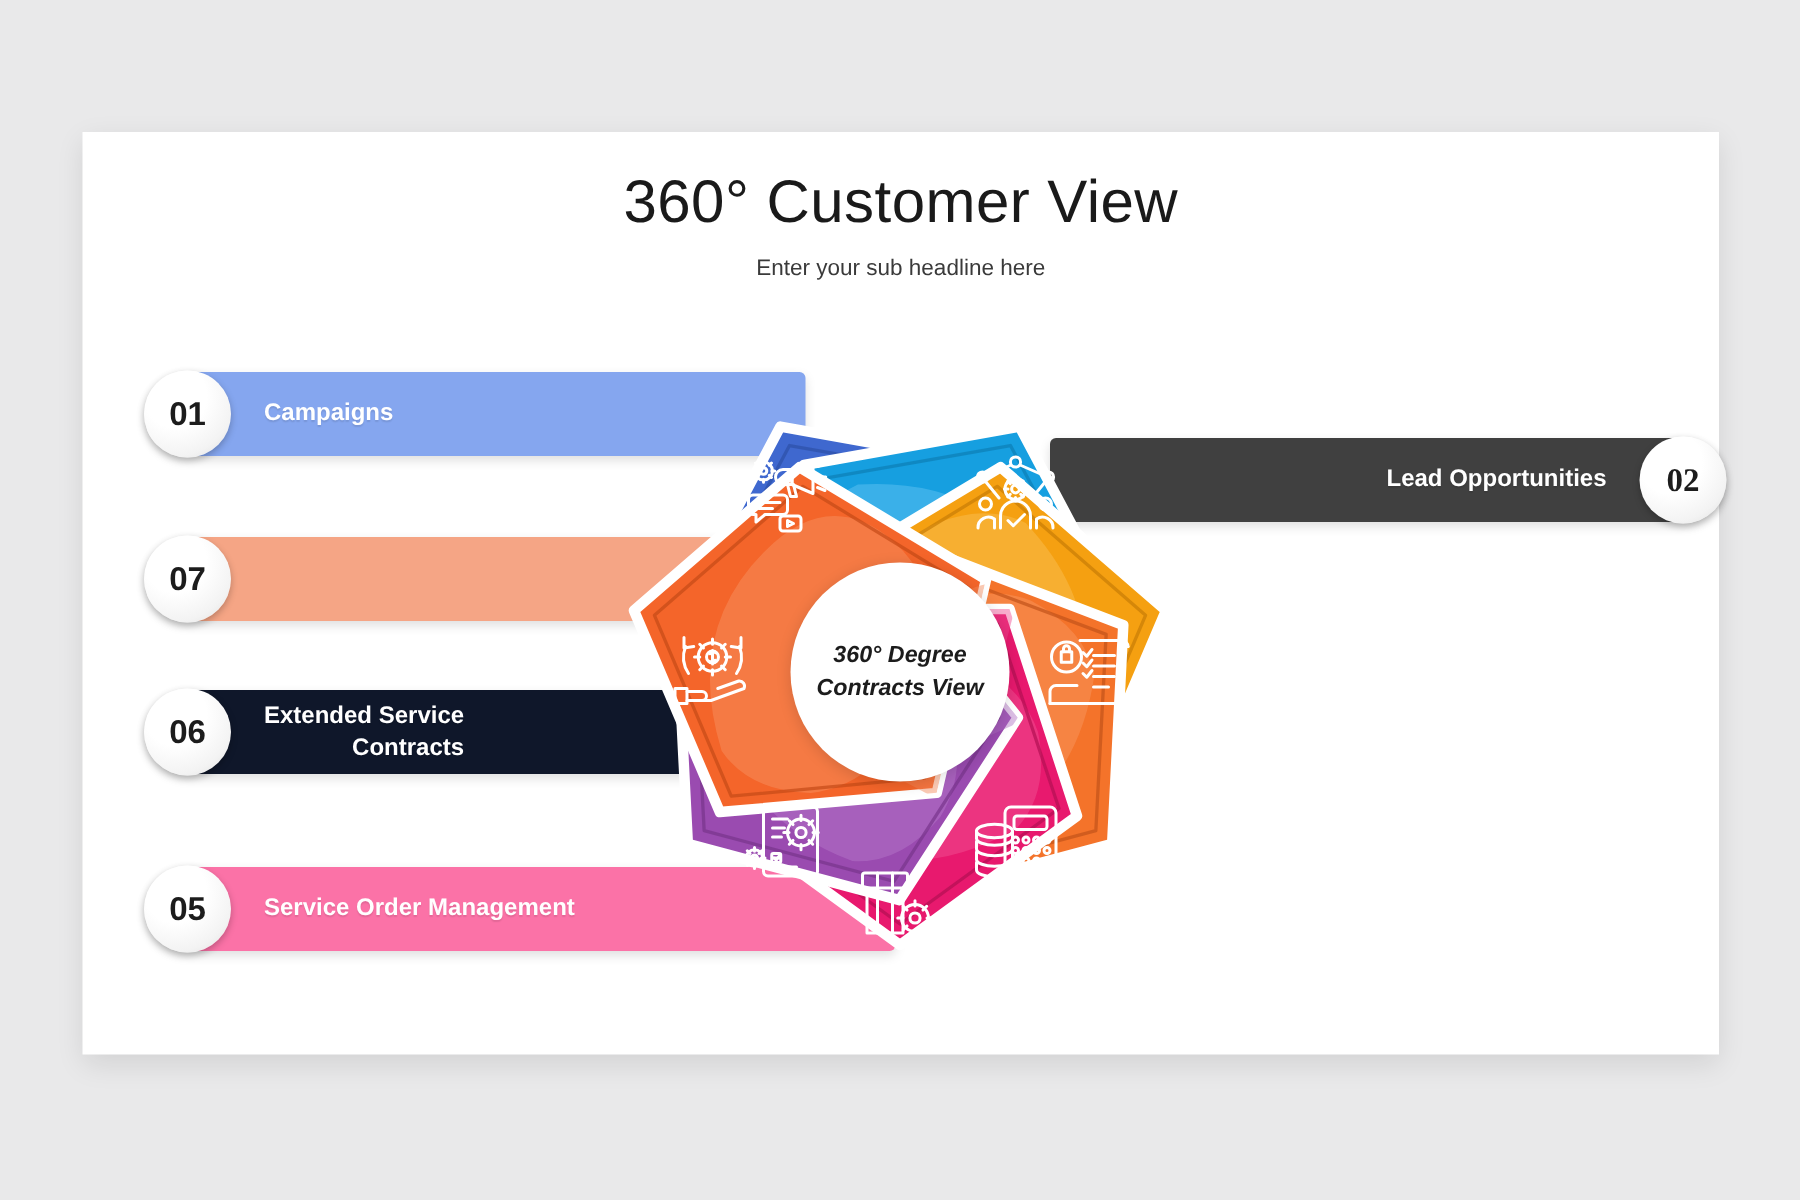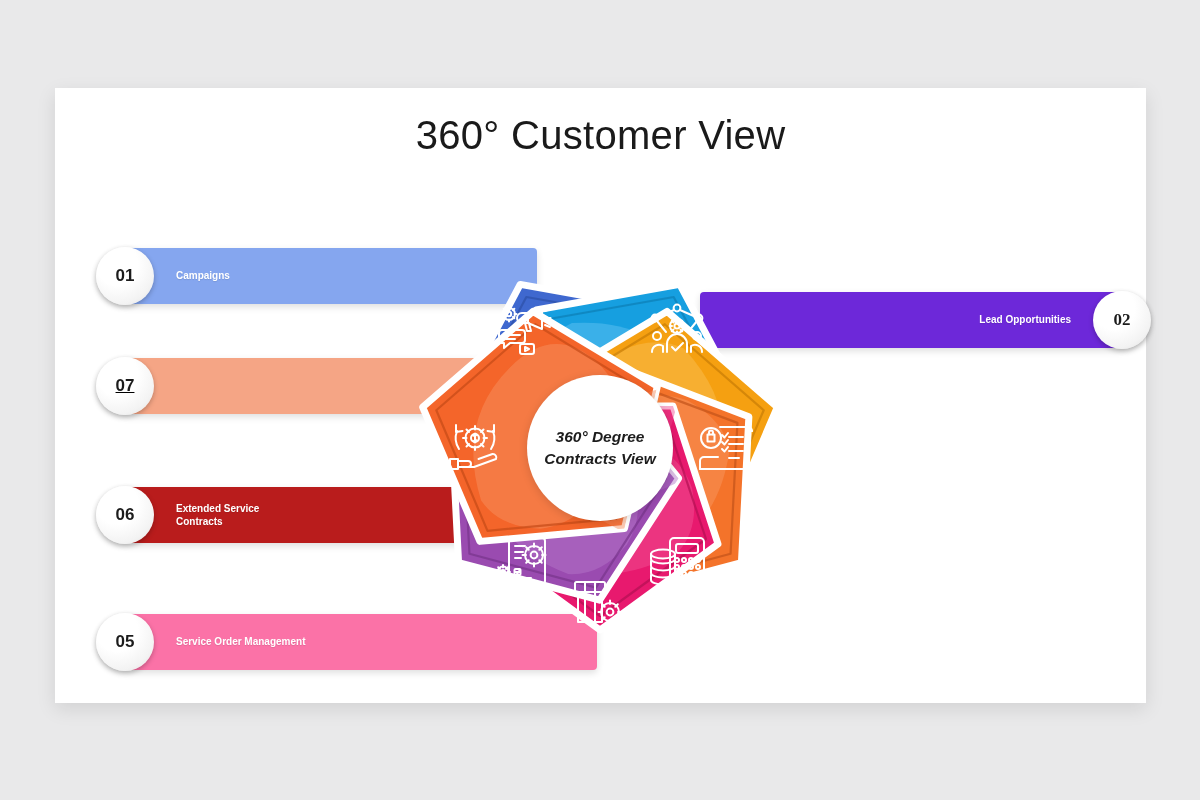--- a/index.html
+++ b/index.html
@@ -34,27 +34,27 @@
     box-shadow:0 3px 7px rgba(0,0,0,.13);
   }
   .bar.left{border-radius:28px 4px 4px 28px;justify-content:flex-start;}
   .bar.right{border-radius:4px 28px 28px 4px;justify-content:flex-end;}
 
   .badge{
     width:58px;height:58px;border-radius:50%;flex:0 0 58px;
     background:radial-gradient(circle at 36% 30%, #ffffff 38%, #f3f3f3 72%, #dcdcdc 100%);
     box-shadow:0 2px 5px rgba(0,0,0,.25);
     display:flex;align-items:center;justify-content:center;
-    font-size:17px;font-weight:bold;color:#1c1c1c;
+    font-size:22px;font-weight:bold;color:#1c1c1c;
     position:relative;z-index:4;
   }
   .bar.left .badge{margin-left:-1px;}
   .bar.right .badge{margin-right:-1px;font-family:Liberation Serif, serif;}
   .bar-label{
-    font-size:10px;font-weight:bold;color:#ffffff;line-height:1.32;
+    font-size:16px;font-weight:bold;color:#ffffff;line-height:1.32;
     text-shadow:0 1px 1px rgba(0,0,0,.10);
   }
   .bar.left .bar-label{margin-left:22px;}
   .bar.right .bar-label{margin-right:22px;text-align:right;}
 
   
   #wheel{position:absolute;left:325px;top:130px;width:440px;height:460px;}
   #wheel svg{display:block;width:440px;height:460px;overflow:visible;}
 
   .hub{
@@ -67,41 +67,42 @@
   }
   .hub-line{font-size:15.5px;font-weight:bold;color:#1c1c1c;line-height:1.42;}
 </style>
 </head>
 <body>
 
 <div id="stage">
   <div class="card">
 
     <div class="title">360° Customer View</div>
+    <div class="subtitle">Enter your sub headline here</div>
 
     <div class="bar left" style="left:42px;top:160px;width:440px;background:#85a6ef;">
       <div class="badge">01</div>
       <div class="bar-label">Campaigns</div>
     </div>
 
-    <div class="bar left" style="left:42px;top:270px;width:390px;background:#f5a585;text-decoration:underline;">
+    <div class="bar left" style="left:42px;top:270px;width:390px;background:#f5a585;">
       <div class="badge">07</div>
     </div>
 
-    <div class="bar left" style="left:42px;top:399px;width:390px;background:#b91c1c;">
+    <div class="bar left" style="left:42px;top:372px;width:390px;background:#0f172a;text-align:right;">
       <div class="badge">06</div>
       <div class="bar-label">Extended Service<br>Contracts</div>
     </div>
 
-    <div class="bar left" style="left:42px;top:490px;width:500px;background:#fb72a7;margin-top:36px;">
+    <div class="bar left" style="left:42px;top:490px;width:500px;background:#fb72a7;">
       <div class="badge">05</div>
       <div class="bar-label">Service Order Management</div>
     </div>
 
-    <div class="bar right" style="right:-4px;top:204px;width:450px;background:#6d28d9;">
+    <div class="bar right" style="right:-4px;top:204px;width:450px;background:#404040;">
       <div class="bar-label">Lead Opportunities</div>
       <div class="badge">02</div>
     </div>
 
 
 
     <div id="wheel">
       <svg viewBox="0 0 440 460" xmlns="http://www.w3.org/2000/svg">
         <defs>
           <clipPath id="pc">

